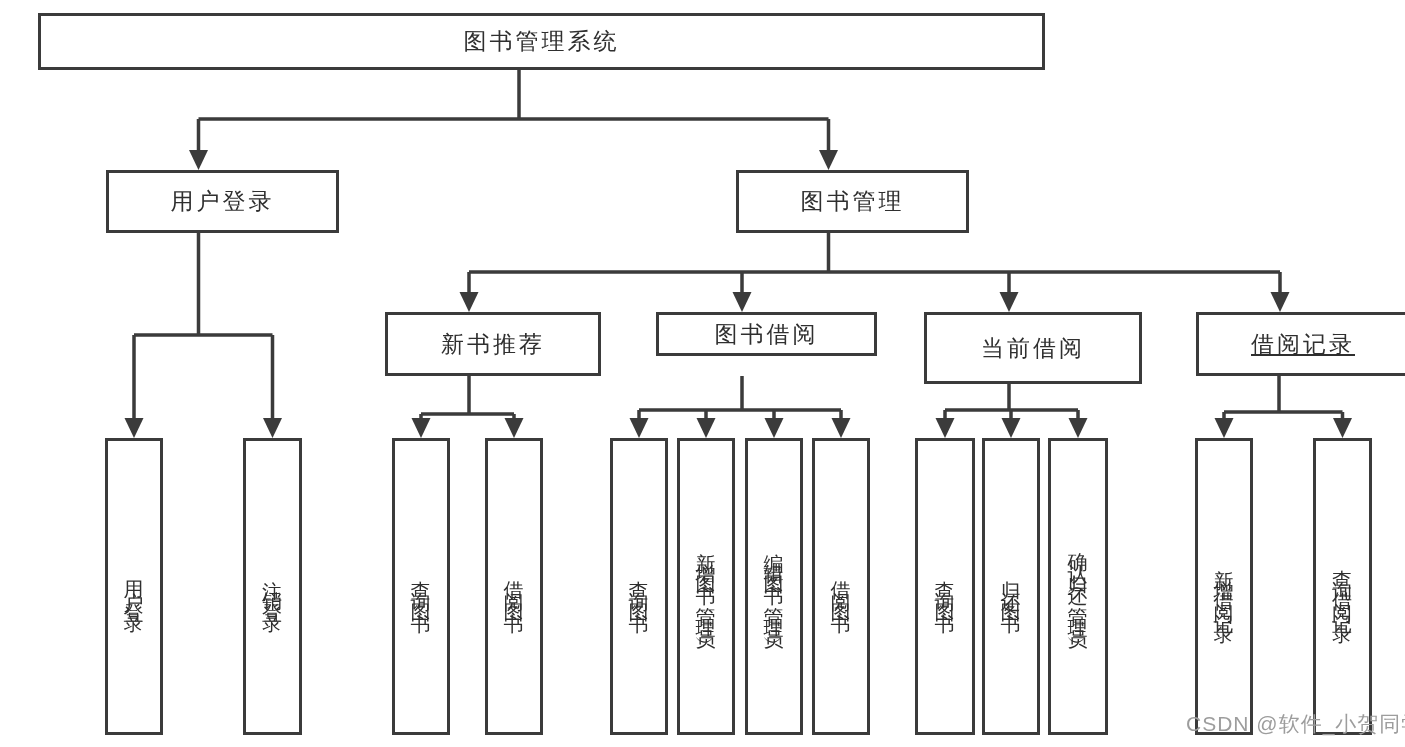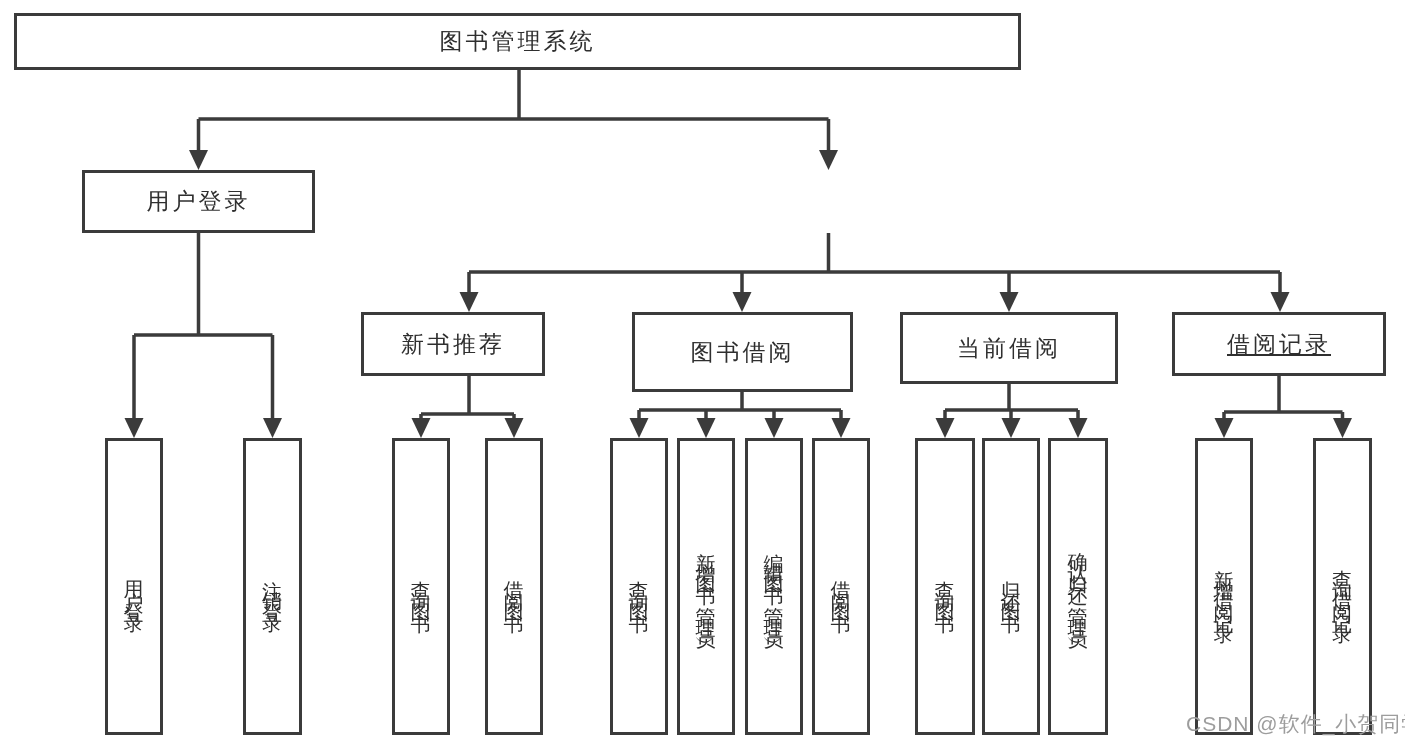--- a/index.html
+++ b/index.html
@@ -20,20 +20,21 @@
   .node{
     position:absolute;
     box-sizing:border-box;
     border:3px solid var(--line);
     background:#fff;
     display:flex;align-items:center;justify-content:center;
     color:var(--text);
     font-size:23px;
     letter-spacing:3px;
     white-space:nowrap;
+    margin-left:24px;
   }
   .leaf{
     position:absolute;
     box-sizing:border-box;
     border:3px solid var(--line);
     background:#fff;
     display:flex;align-items:center;justify-content:center;
     color:var(--text);
     font-size:20px;
     writing-mode:vertical-rl;
@@ -96,23 +97,24 @@
       <use href="#arw" transform="translate(1011,438)"></use>
       <use href="#arw" transform="translate(1078,438)"></use>
       <use href="#arw" transform="translate(1224,438)"></use>
       <use href="#arw" transform="translate(1342.5,438)"></use>
     </g>
   </svg>
 
   <div class="node" style="left:14px;top:13px;width:1007px;height:57px;">图书管理系统</div>
 
   <div class="node" style="left:82px;top:170px;width:233px;height:63px;">用户登录</div>
+  <div class="node" style="left:712px;top:170px;width:233px;height:63px;">图书管理</div>
 
-  <div class="node" style="left:361px;top:312px;width:184px;height:64px;">新书推荐</div>
-  <div class="node" style="left:632px;top:312px;width:221px;height:80px;">图书借阅</div>
+  <div class="node" style="left:361px;top:312px;width:216px;height:64px;">新书推荐</div>
+  <div class="node" style="left:632px;top:312px;width:221px;height:44px;">图书借阅</div>
   <div class="node" style="left:900px;top:312px;width:218px;height:72px;">当前借阅</div>
   <div class="node" style="left:1172px;top:312px;width:214px;height:64px;text-decoration:underline;">借阅记录</div>
 
   <div class="leaf" style="left:105px;top:438px;width:58px;height:297px;">用户登录</div>
   <div class="leaf" style="left:243px;top:438px;width:59px;height:297px;">注销登录</div>
 
   <div class="leaf" style="left:392px;top:438px;width:58px;height:297px;">查询图书</div>
   <div class="leaf" style="left:485px;top:438px;width:58px;height:297px;">借阅图书</div>
 
   <div class="leaf" style="left:610px;top:438px;width:58px;height:297px;">查询图书</div>

